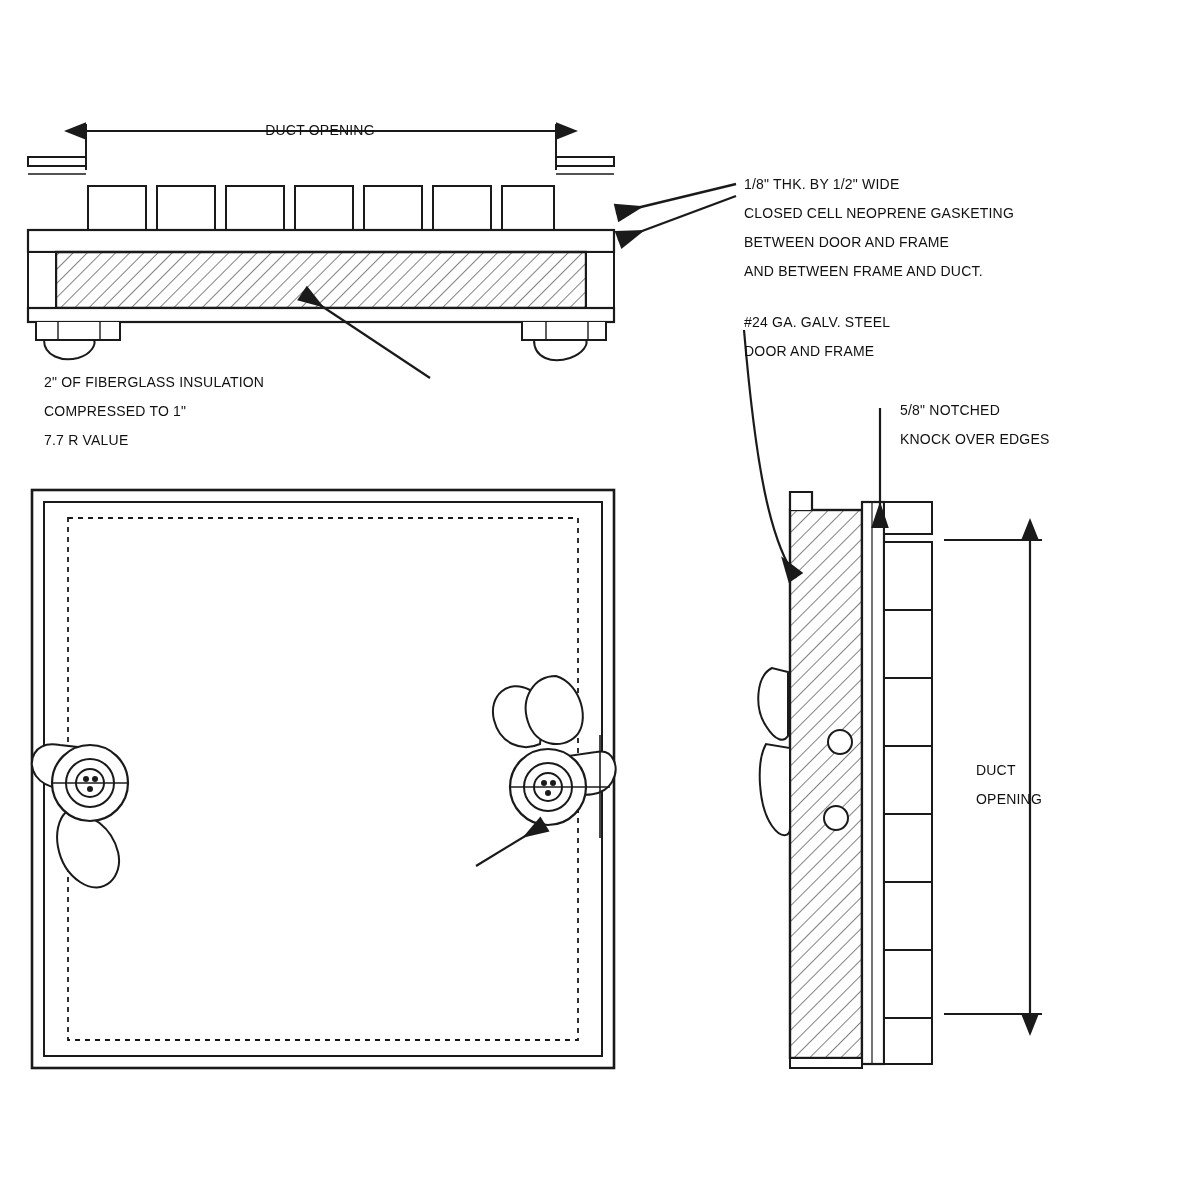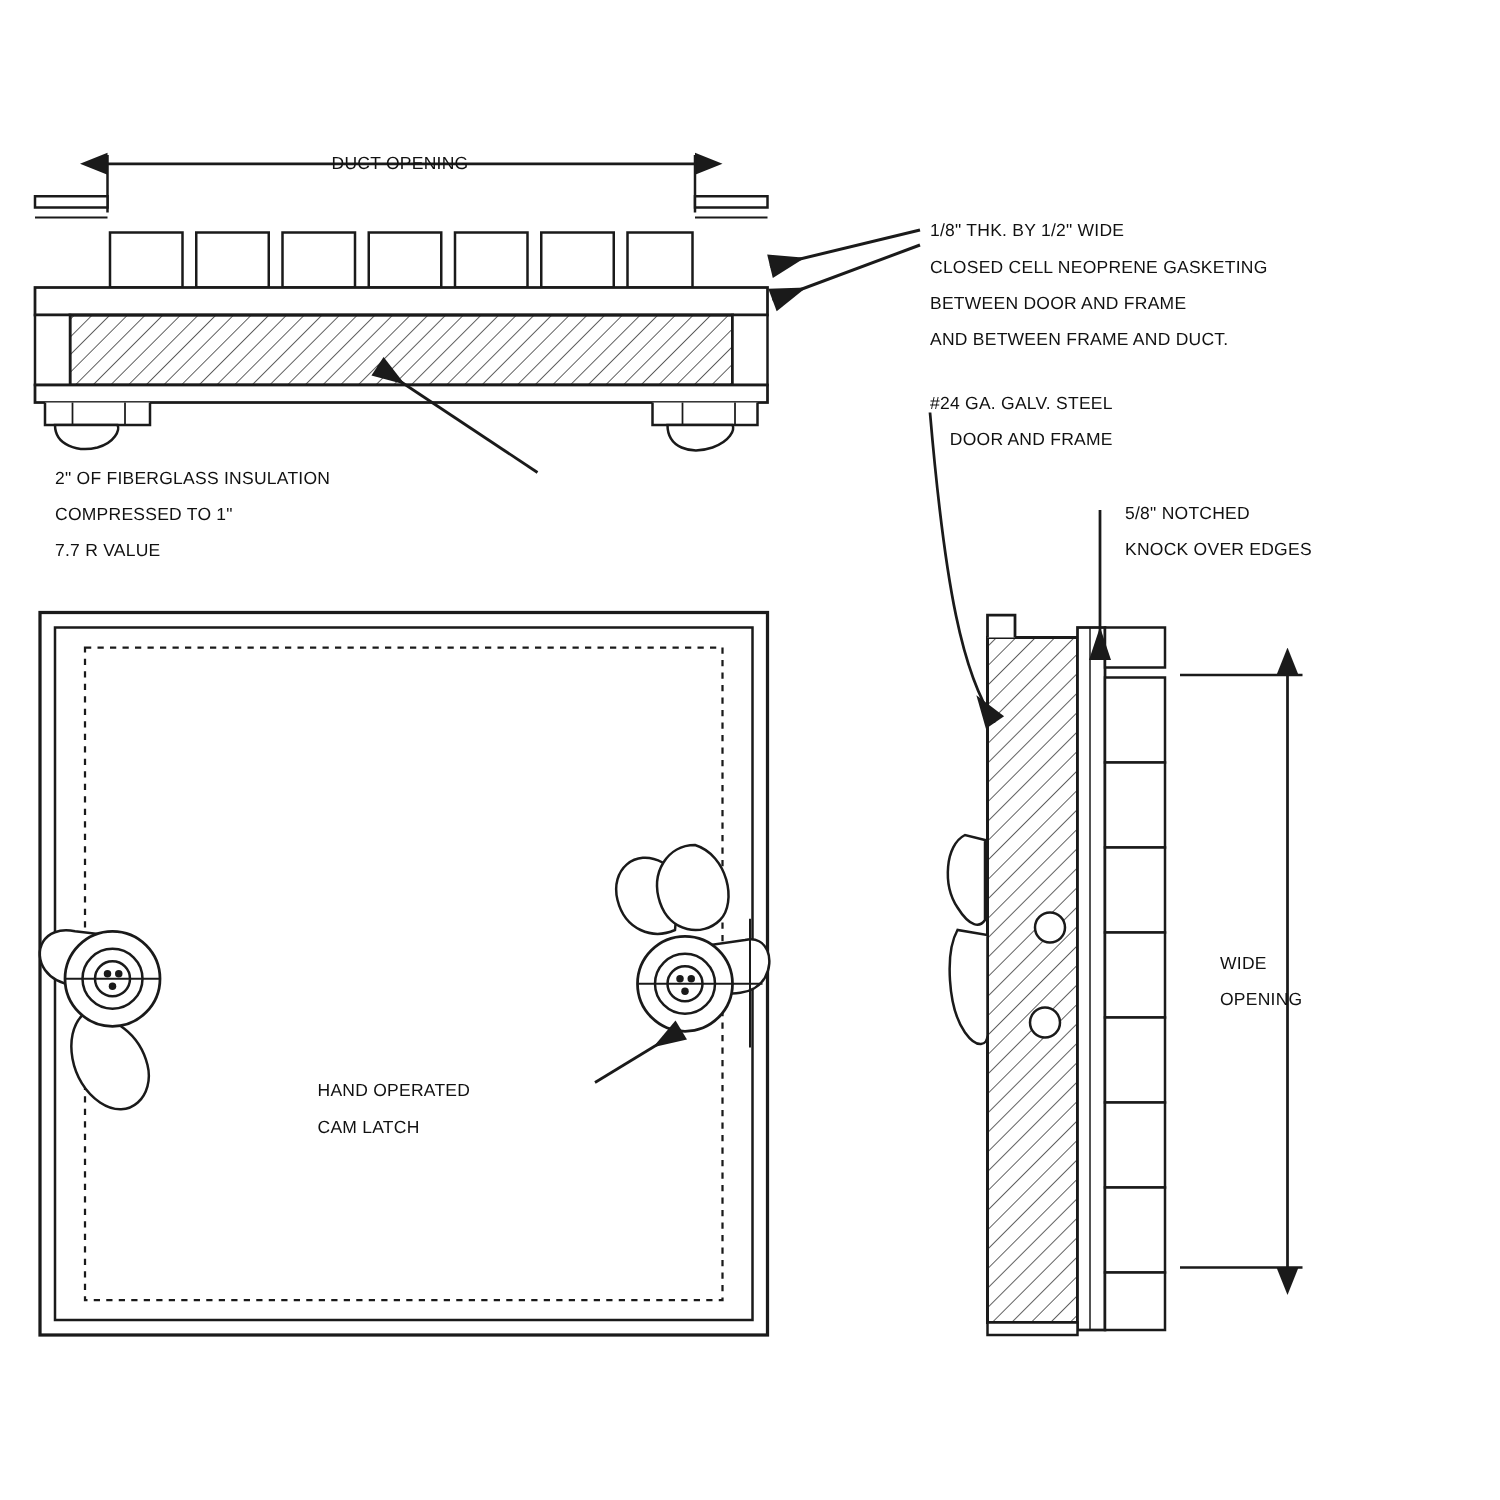--- a/index.html
+++ b/index.html
@@ -203,25 +203,23 @@
 
   <div class="lbl" style="left:744px; top:170px;">1/8" THK. BY 1/2" WIDE
 CLOSED CELL NEOPRENE GASKETING
 BETWEEN DOOR AND FRAME
 AND BETWEEN FRAME AND DUCT.</div>
 
   <div class="lbl" style="left:44px; top:368px;">2" OF FIBERGLASS INSULATION
 COMPRESSED TO 1"
 7.7 R VALUE</div>
 
-  <div class="lbl" style="left:744px; top:308px;text-align:right;">#24 GA. GALV. STEEL
+  <div class="lbl" style="left:744px; top:308px;">#24 GA. GALV. STEEL
 DOOR AND FRAME</div>
 
   <div class="lbl" style="left:900px; top:396px;">5/8" NOTCHED
 KNOCK OVER EDGES</div>
 
-  <div class="lbl" style="left:254px; top:858px;">HAND OPERATED
-CAM LATCH</div>
-
-  <div class="lbl" style="left:976px; top:756px;">WIDE
+
+  <div class="lbl" style="left:976px; top:756px;">DUCT
 OPENING</div>
 
 </div>
 
 </body></html>

